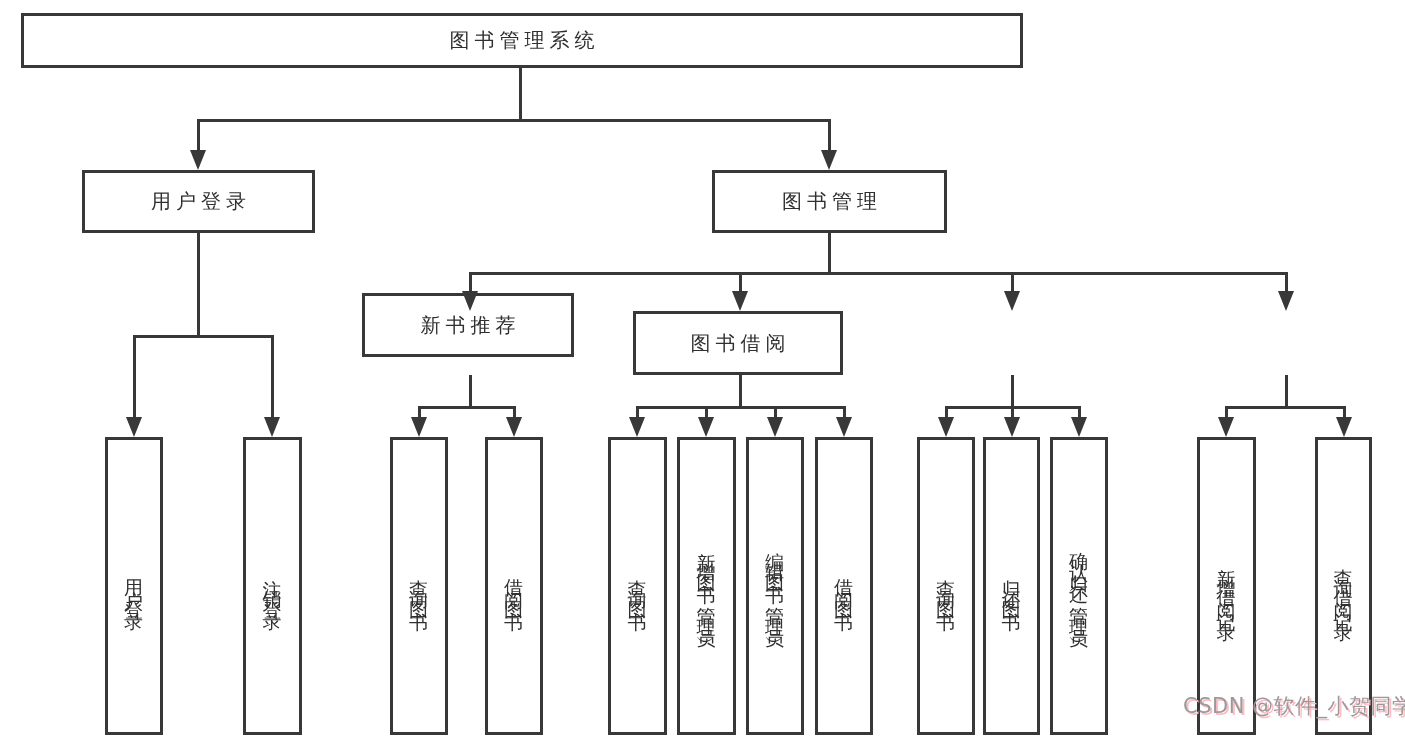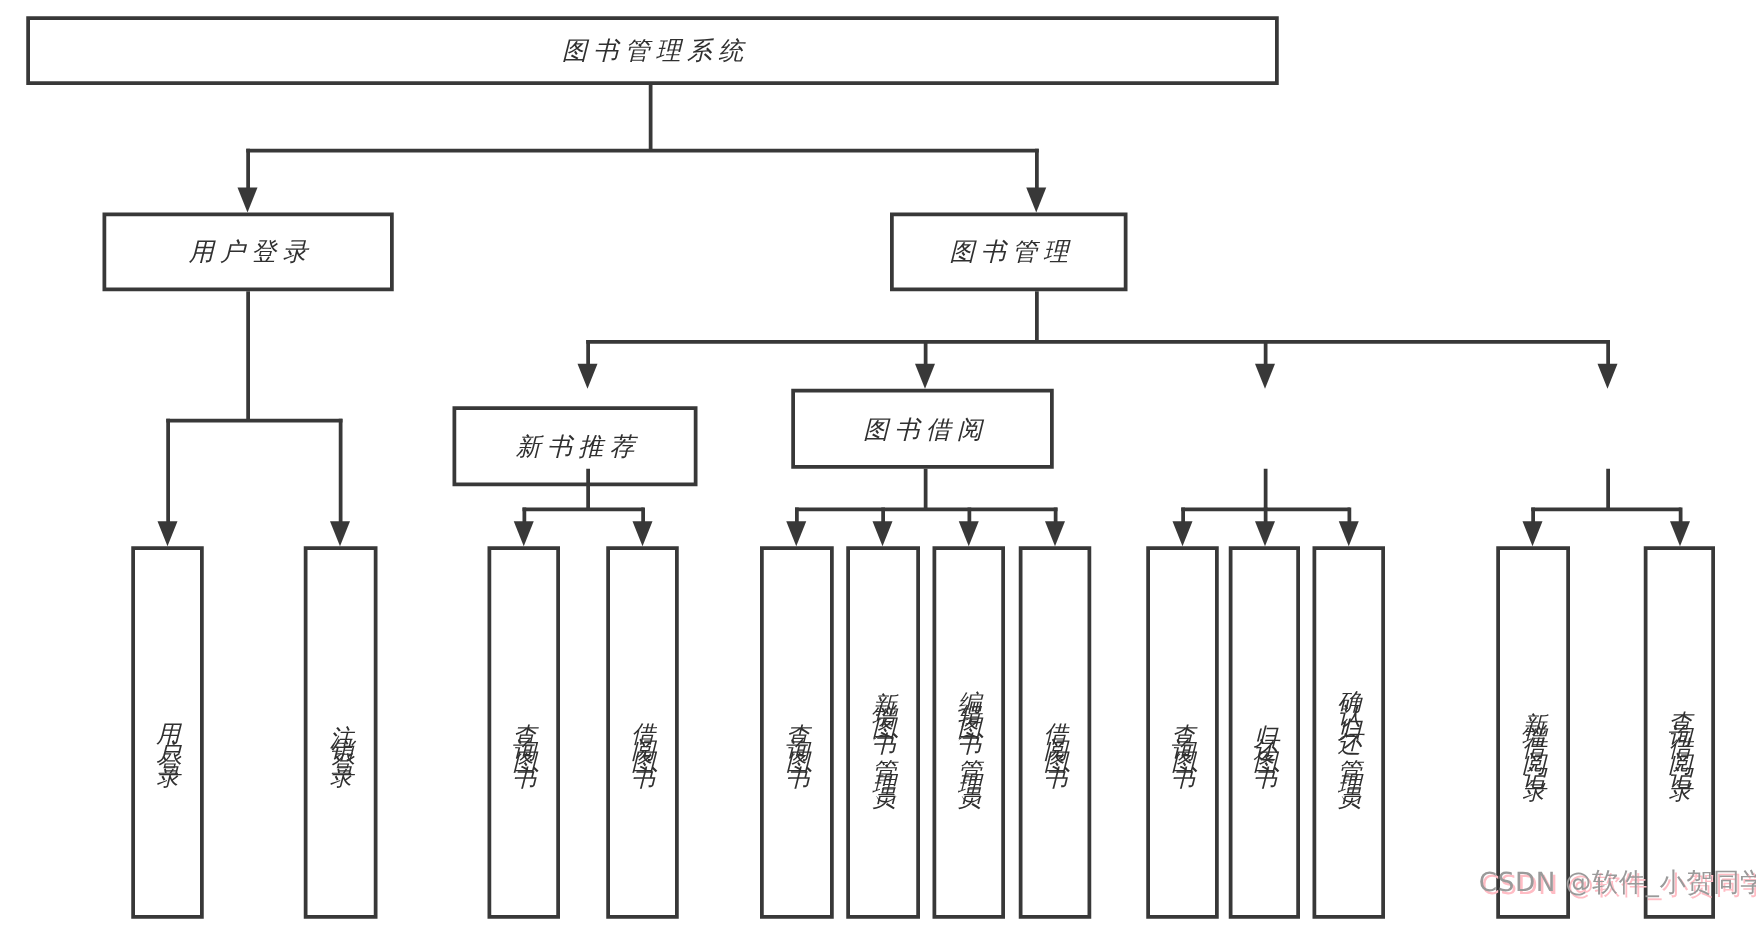--- a/index.html
+++ b/index.html
@@ -12,21 +12,20 @@
   }
   .node{
     position:absolute;
     box-sizing:border-box;
     border:3px solid var(--line,#383838);
     background:#ffffff;
     display:flex;
     align-items:center;
     justify-content:center;
     color:var(--text,#303030);
-    font-style:italic;
   }
   .node.h .lbl{
     font-size:20px;
     letter-spacing:5px;
     text-indent:5px;
     white-space:nowrap;
   }
   .node.v .lbl{
     writing-mode:vertical-rl;
     text-orientation:mixed;
@@ -61,25 +60,25 @@
 
 <div id="stage" style="--line: #383838; --text: #303030; --wm: #9a9a9a; --wmshadow: #ffbcc4;">
 
   <div class="node h" style="left:21px;top:13px;width:1002px;height:55px">
     <span class="lbl">图书管理系统</span>
   </div>
 
   <div class="node h" style="left:82px;top:170px;width:233px;height:63px">
     <span class="lbl">用户登录</span>
   </div>
-  <div class="node h" style="left:712px;top:170px;width:190px;height:63px">
+  <div class="node h" style="left:712px;top:170px;width:235px;height:63px">
     <span class="lbl">图书管理</span>
   </div>
 
-  <div class="node h" style="left:362px;top:325px;width:196px;height:64px">
+  <div class="node h" style="left:362px;top:293px;width:212px;height:64px">
     <span class="lbl">新书推荐</span>
   </div>
   <div class="node h" style="left:633px;top:311px;width:210px;height:64px">
     <span class="lbl">图书借阅</span>
   </div>
 
   <div class="node v" style="left:105px;top:437px;width:58px;height:298px">
     <span class="lbl">用户登录</span>
   </div>
   <div class="node v" style="left:243px;top:437px;width:59px;height:298px">

